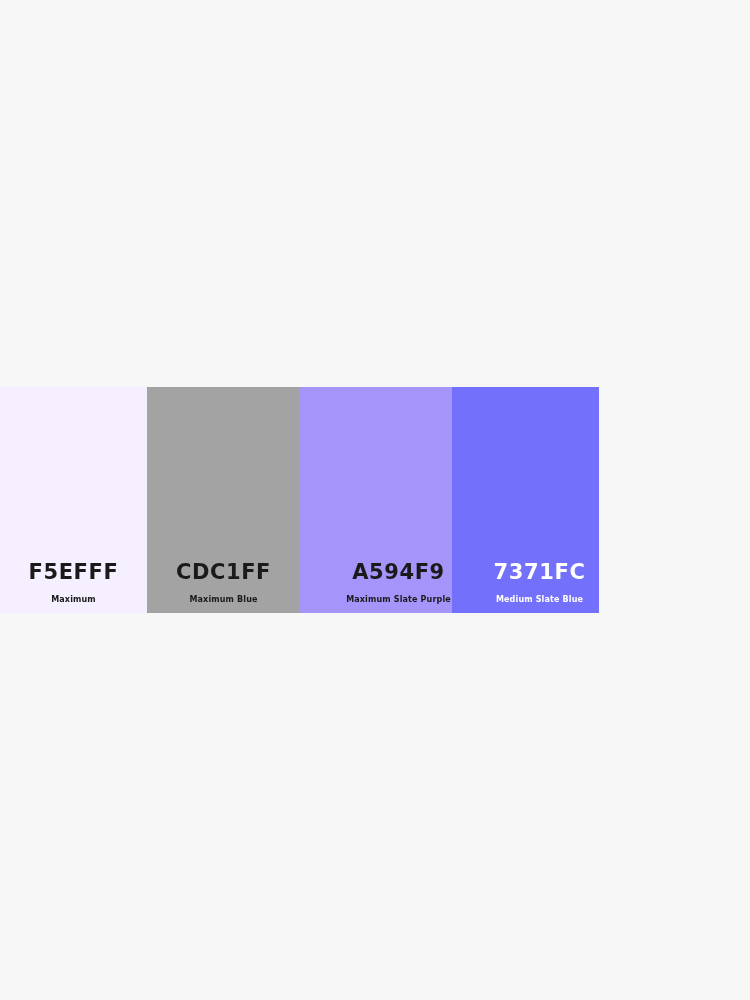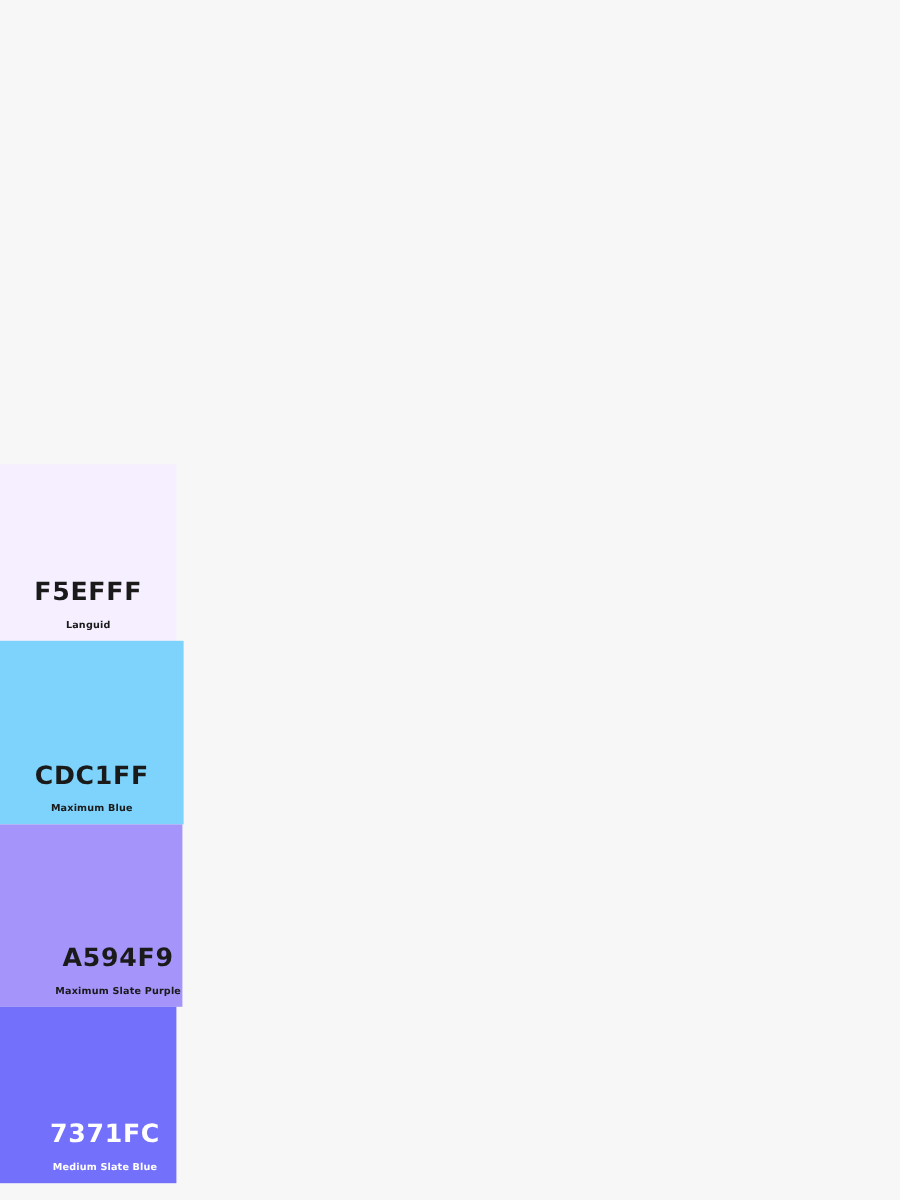--- a/index.html
+++ b/index.html
@@ -15,21 +15,21 @@
     position: relative;
   }
 
   #palette-strip {
     position: absolute;
     left: 0;
     top: 387px;
     width: 750px;
     height: 226px;
     display: flex;
-    flex-direction: column;
+    flex-direction: row;
     align-items: stretch;
   }
 
   .swatch {
     position: relative;
     display: flex;
     flex-direction: column;
     justify-content: flex-end;
     align-items: center;
     height: 100%;
@@ -54,23 +54,23 @@
     margin: 0;
     white-space: nowrap;
   }
 </style>
 </head>
 <body style="background: rgb(247, 247, 247);">
 
 <div id="palette-strip" style="top: 387px; height: 226px; width: 750px;">
     <div class="swatch" style="background: rgb(245, 239, 255); color: rgb(26, 26, 26); width: 147px; flex: 0 0 147px;">
       <div class="swatch-hex">F5EFFF</div>
-      <div class="swatch-name">Languid</div>
+      <div class="swatch-name">Maximum</div>
     </div>
-    <div class="swatch" style="background: #7dd3fc; color: rgb(26, 26, 26); width: 153px; flex: 0 0 153px; align-items: center;">
+    <div class="swatch" style="background: #a3a3a3; color: rgb(26, 26, 26); width: 153px; flex: 0 0 153px; align-items: center;">
       <div class="swatch-hex">CDC1FF</div>
       <div class="swatch-name">Maximum Blue</div>
     </div>
     <div class="swatch" style="background: rgb(165, 148, 249); color: rgb(26, 26, 26); width: 152px; flex: 0 0 152px; padding-left: 45px;">
       <div class="swatch-hex">A594F9</div>
       <div class="swatch-name">Maximum Slate Purple</div>
     </div>
     <div class="swatch" style="background: rgb(115, 113, 252); color: rgb(255, 255, 255); width: 147px; flex: 0 0 147px; padding-left: 28px;">
       <div class="swatch-hex">7371FC</div>
       <div class="swatch-name">Medium Slate Blue</div>

